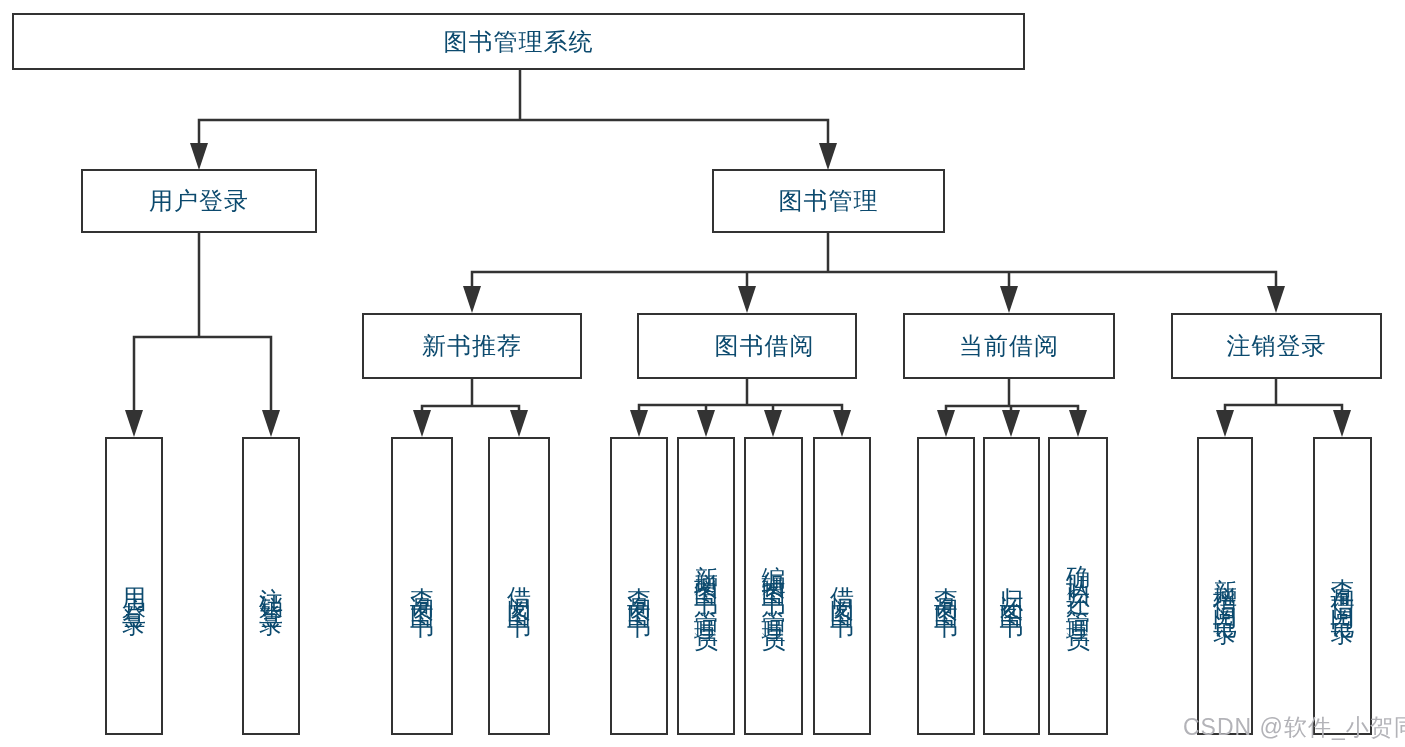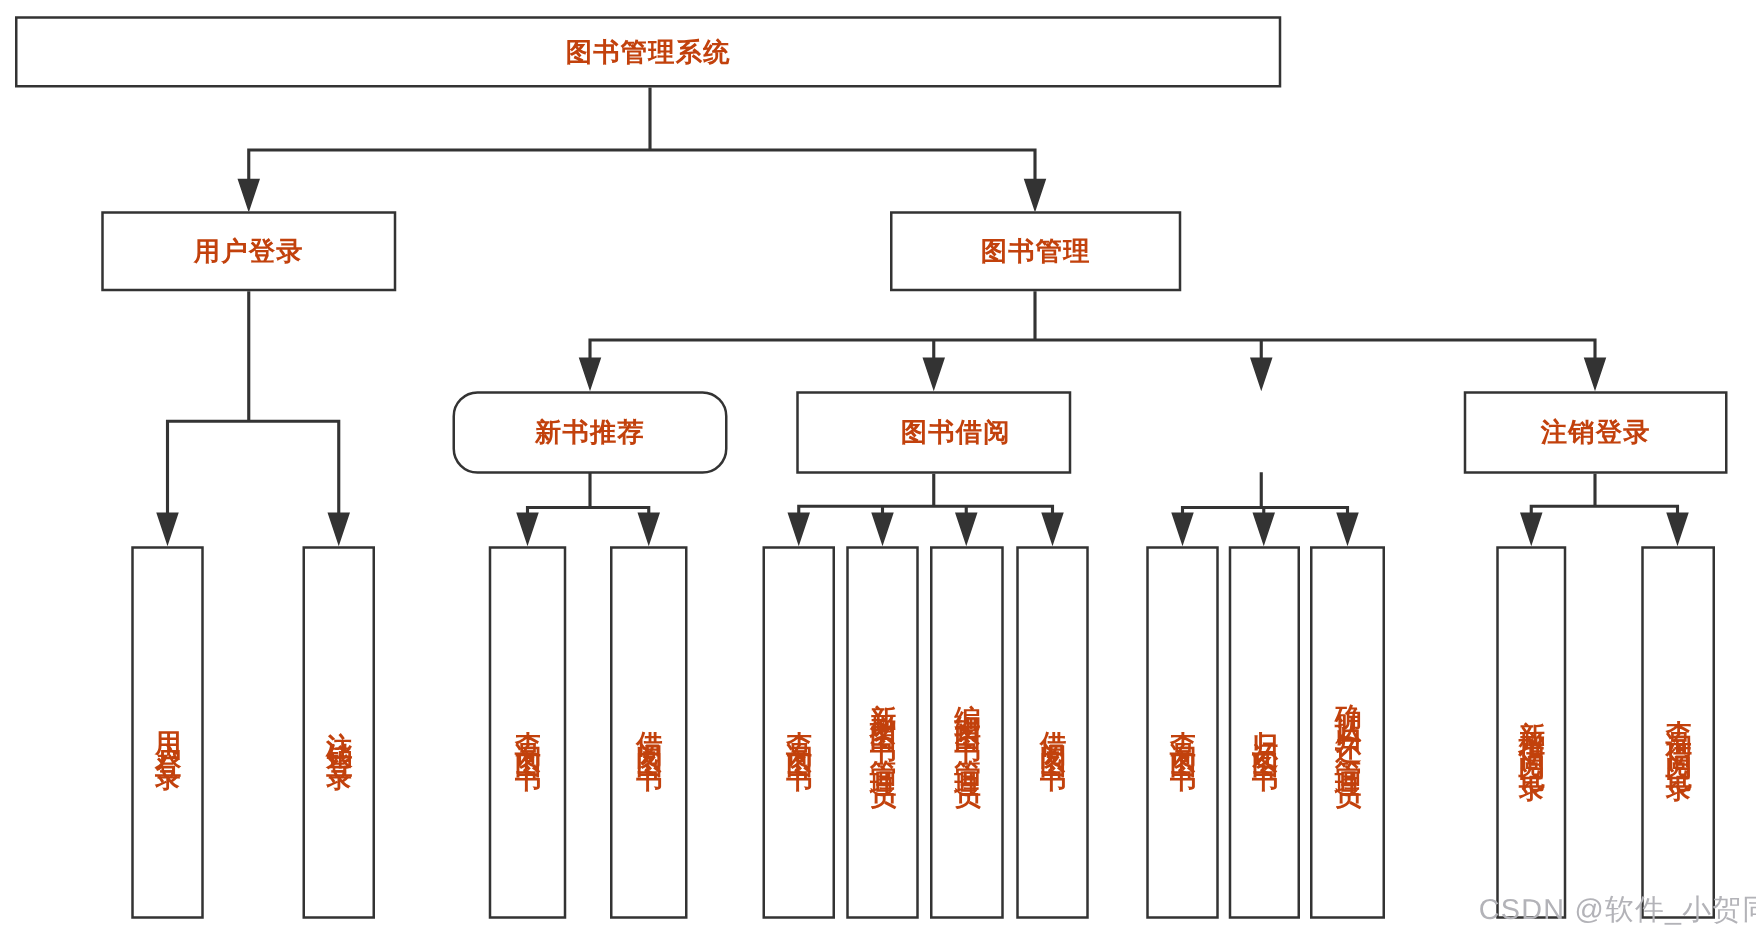--- a/index.html
+++ b/index.html
@@ -23,40 +23,39 @@
     height: 747px;
   }
   .box {
     position: absolute;
     background: #ffffff;
     border: 2.5px solid #333333;
     box-sizing: border-box;
     display: flex;
     align-items: center;
     justify-content: center;
-    color: #c2410c;
-    font-size: 21px;
+    color: #0c4a6e;
+    font-size: 24px;
     letter-spacing: 1px;
     white-space: nowrap;
-    font-weight: bold;
   }
   .leaf {
     writing-mode: vertical-rl;
     text-orientation: mixed;
     letter-spacing: 9px;
     white-space: normal;
     line-height: 1;
   }
   
   .n-root   { left: 12px;   top: 13px;  width: 1013px; height: 57px; }
   
   .n-login  { left: 81px;   top: 169px; width: 236px;  height: 64px; }
   .n-mgmt   { left: 712px;  top: 169px; width: 233px;  height: 64px; }
   
-  .n-recommend { left: 362px;  top: 313px; width: 220px; height: 66px; border-radius: 20px; }
+  .n-recommend { left: 362px;  top: 313px; width: 220px; height: 66px; }
   .n-borrow    { left: 637px;  top: 313px; width: 220px; height: 66px; padding-left: 35px; }
   .n-current   { left: 903px;  top: 313px; width: 212px; height: 66px; }
   .n-records   { left: 1171px; top: 313px; width: 211px; height: 66px; }
   
   .lf { top: 437px; height: 298px; }
   .lf-user-login     { left: 105px;  width: 58px; }
   .lf-logout         { left: 242px;  width: 58px; }
   .lf-query-rec      { left: 391px;  width: 62px; }
   .lf-borrow-rec     { left: 488px;  width: 62px; }
   .lf-query-bor      { left: 610px;  width: 58px; }
@@ -138,20 +137,21 @@
              M1342 437 L1333 410 L1351 410 Z" fill="#333333"></path>
   </svg>
 
   <div class="box n-root">图书管理系统</div>
 
   <div class="box n-login">用户登录</div>
   <div class="box n-mgmt">图书管理</div>
 
   <div class="box n-recommend">新书推荐</div>
   <div class="box n-borrow">图书借阅</div>
+  <div class="box n-current">当前借阅</div>
   <div class="box n-records">注销登录</div>
 
   <div class="box leaf lf lf-user-login">用户登录</div>
   <div class="box leaf lf lf-logout">注销登录</div>
 
   <div class="box leaf lf lf-query-rec">查询图书</div>
   <div class="box leaf lf lf-borrow-rec">借阅图书</div>
 
   <div class="box leaf lf lf-query-bor">查询图书</div>
   <div class="box leaf lf lf-add-book">新增图书（管理员）</div>

